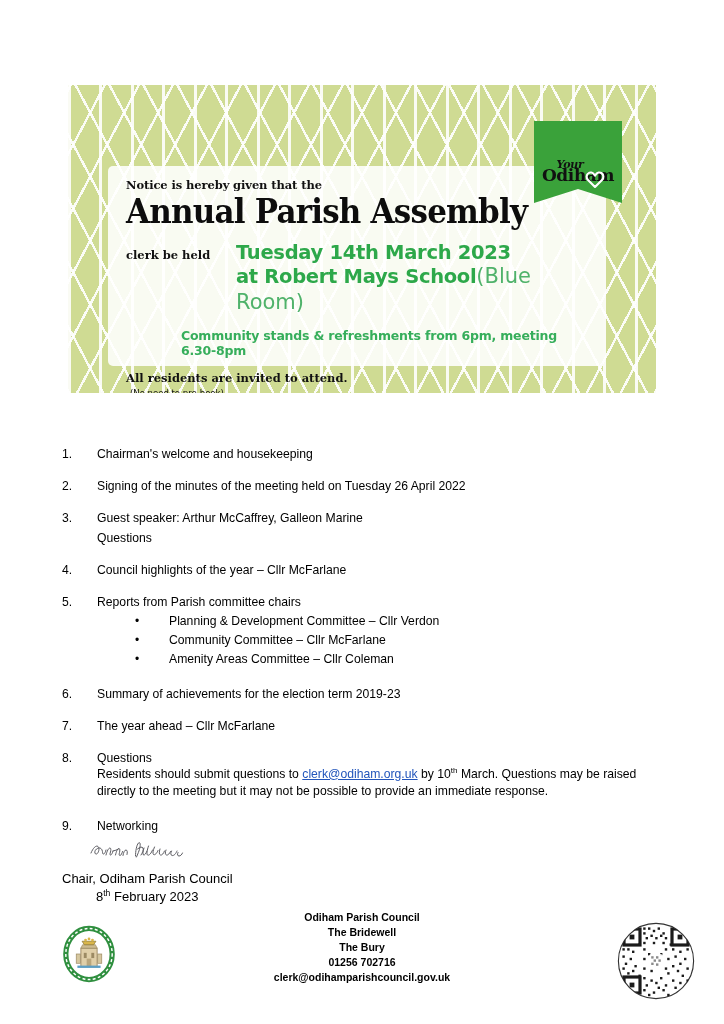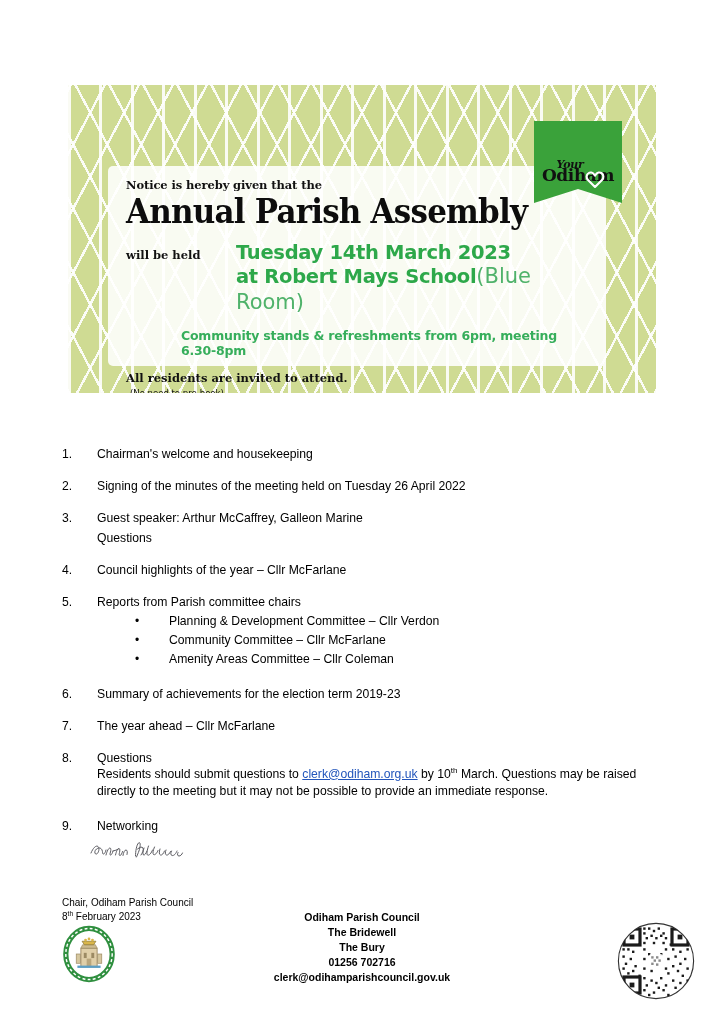--- a/index.html
+++ b/index.html
@@ -232,25 +232,26 @@
   .signature {
     position: absolute;
     left: 88px;
     top: 836px;
     width: 125px;
     height: 26px;
   }
   .signoff {
     position: absolute;
     left: 62px;
-    top: 896px;
+    top: 870px;
     font-family: "Liberation Sans", sans-serif;
-    font-size: 10px;
+    font-size: 13px;
     color: #000;
     line-height: 1.35;
+    text-align: center;
   }
 
   
   .footer-block {
     position: absolute;
     left: 0; right: 0;
     top: 910px;
     text-align: center;
     font-family: "Liberation Sans", sans-serif;
     font-weight: bold;
@@ -288,21 +289,21 @@
       <svg class="ribbon-heart" viewBox="0 0 24 24">
         <path d="M12 21.5 3.6 13.1C1.3 10.8 1.5 7 4 5.1c2.2-1.6 5.2-1 6.7 1.1L12 7.9l1.3-1.7c1.5-2.1 4.5-2.7 6.7-1.1 2.5 1.9 2.7 5.7.4 8L12 21.5z" fill="none" stroke="#ffffff" stroke-width="2.6" stroke-linejoin="round"></path>
       </svg>
     </div>
 
     <div class="poster-card">
       <div class="notice-line">Notice is hereby given that the</div>
       <div class="assembly-title">Annual Parish Assembly</div>
 
       <div class="held-row">
-        <div class="held-label">will be held</div>
+        <div class="held-label">clerk be held</div>
         <div class="held-lines">
           <div class="date-line">Tuesday 14th March 2023</div>
           <div class="venue-line">
             <span>at Robert Mays School</span><span class="venue-suffix">(Blue Room)</span>
           </div>
         </div>
       </div>
 
       <div class="community-line">Community stands &amp; refreshments from 6pm, meeting 6.30-8pm</div>
       <div class="residents-line">All residents are invited to attend.</div>

